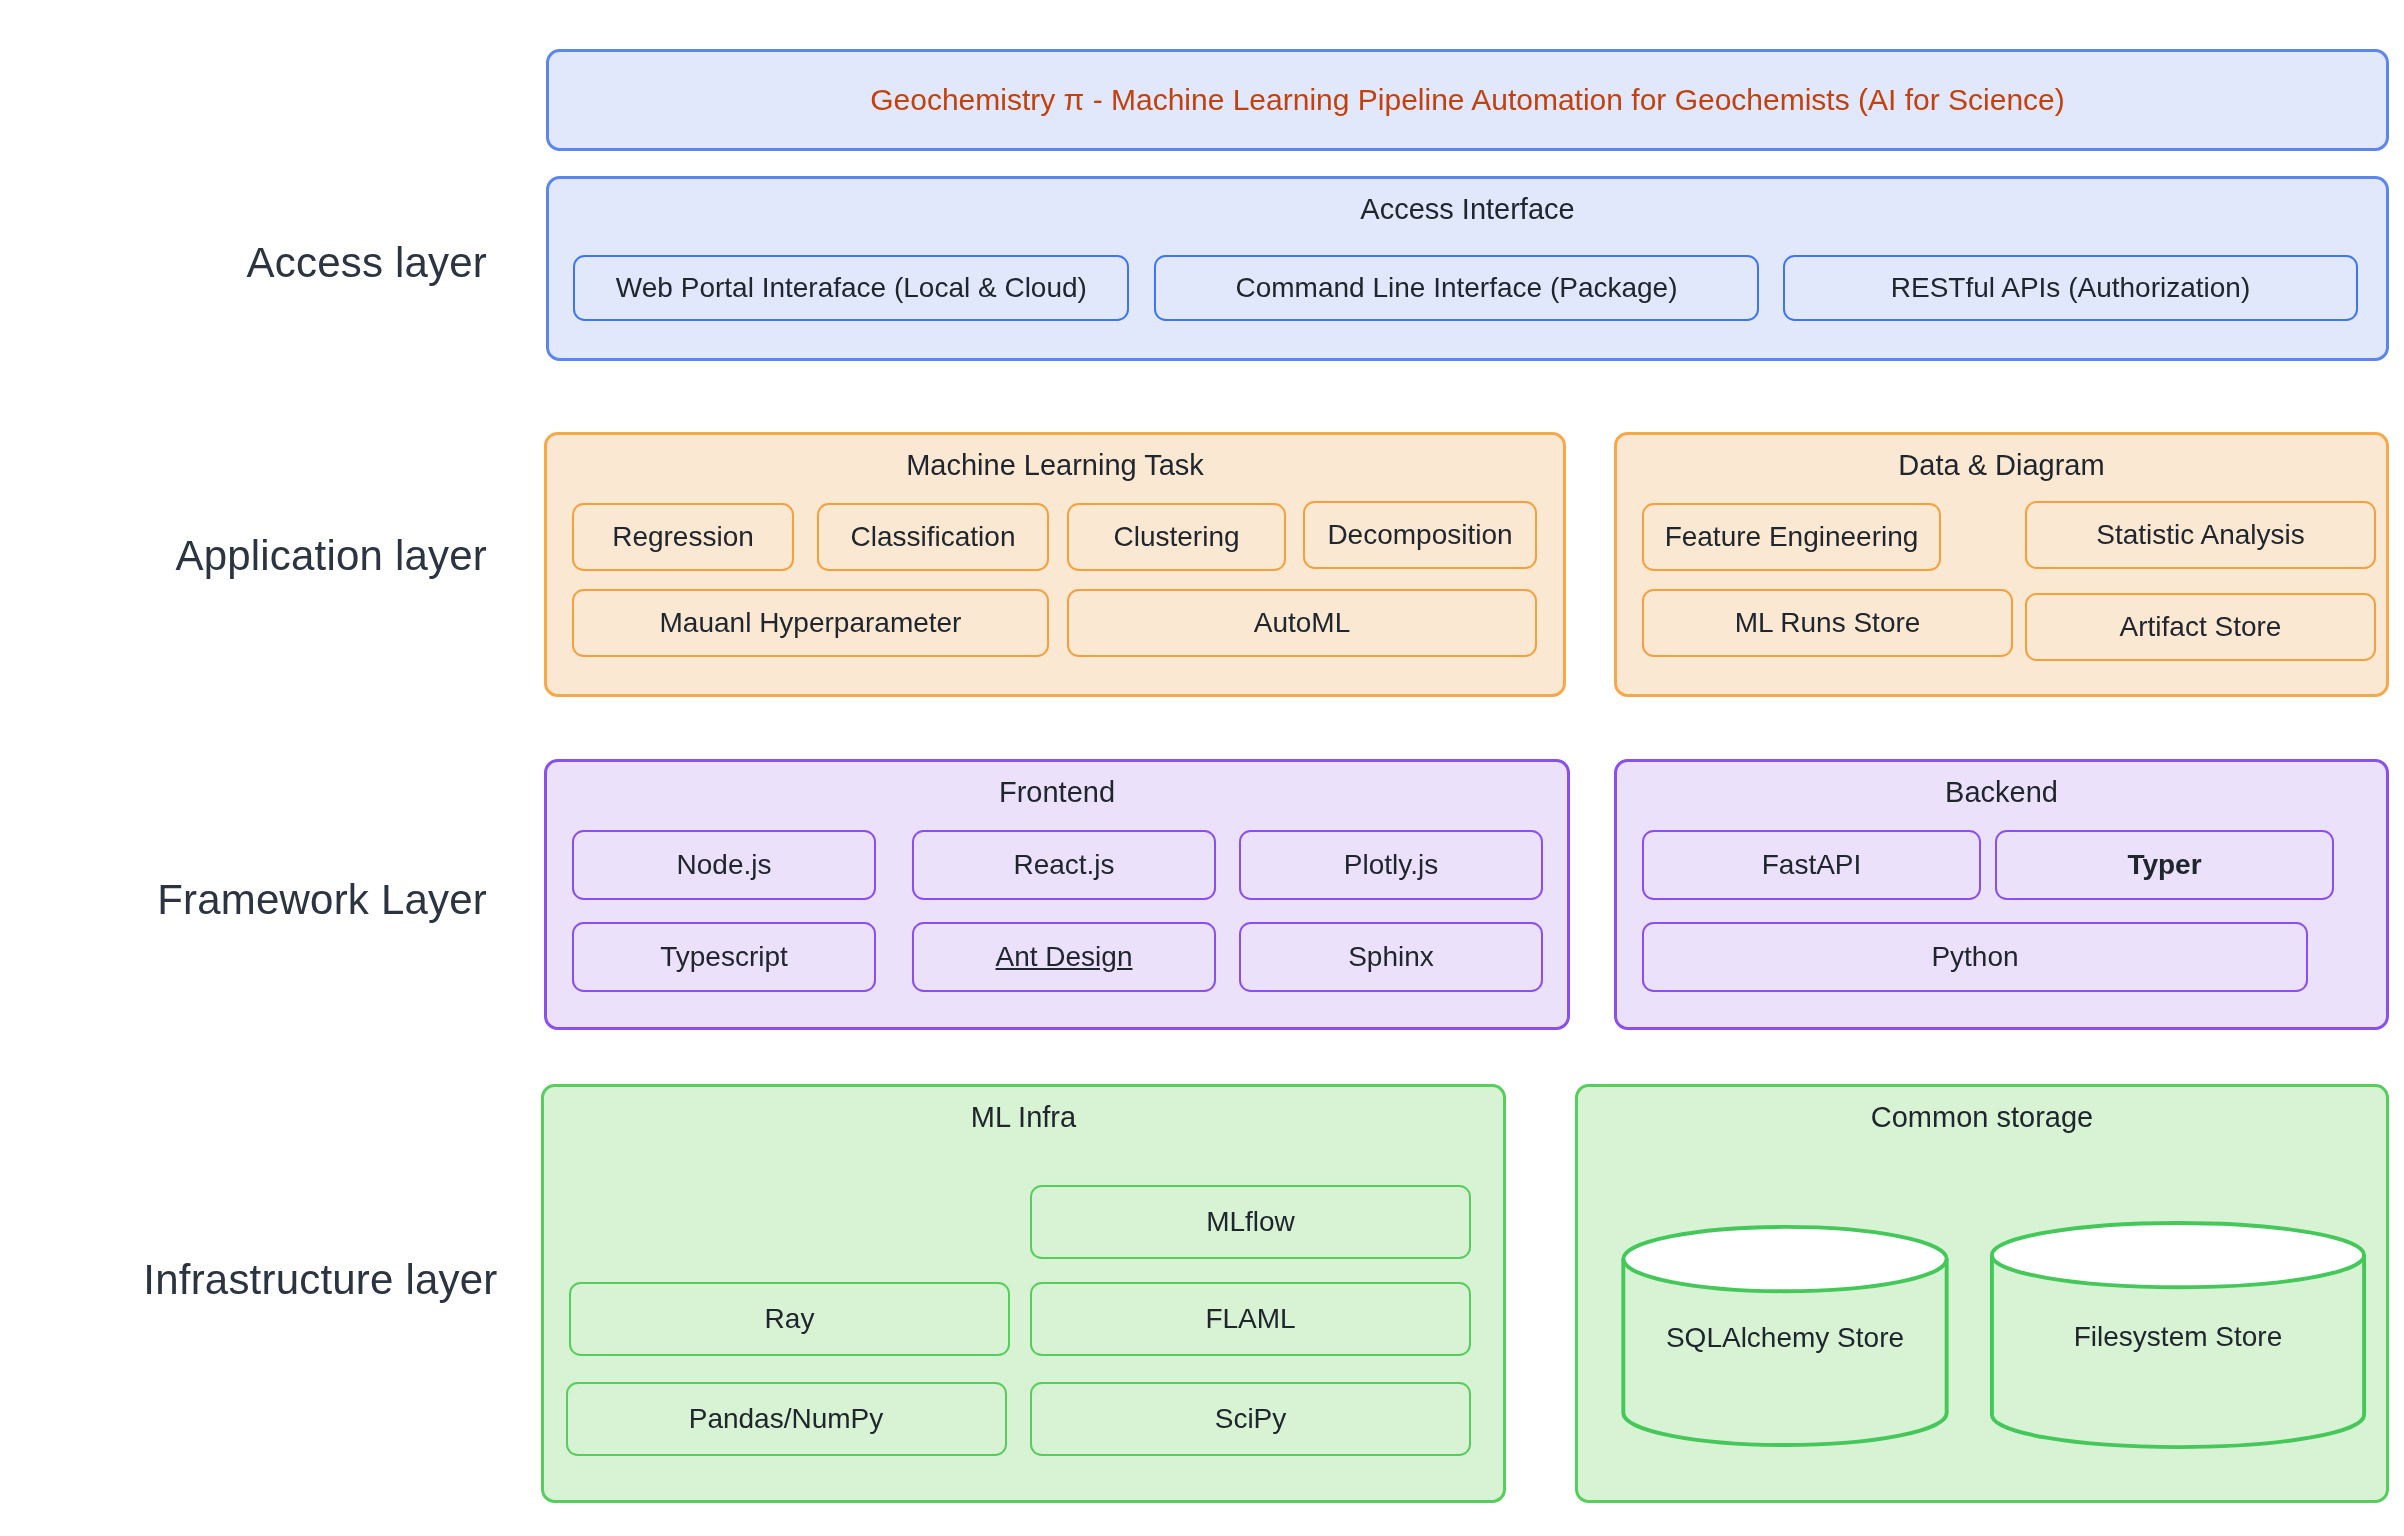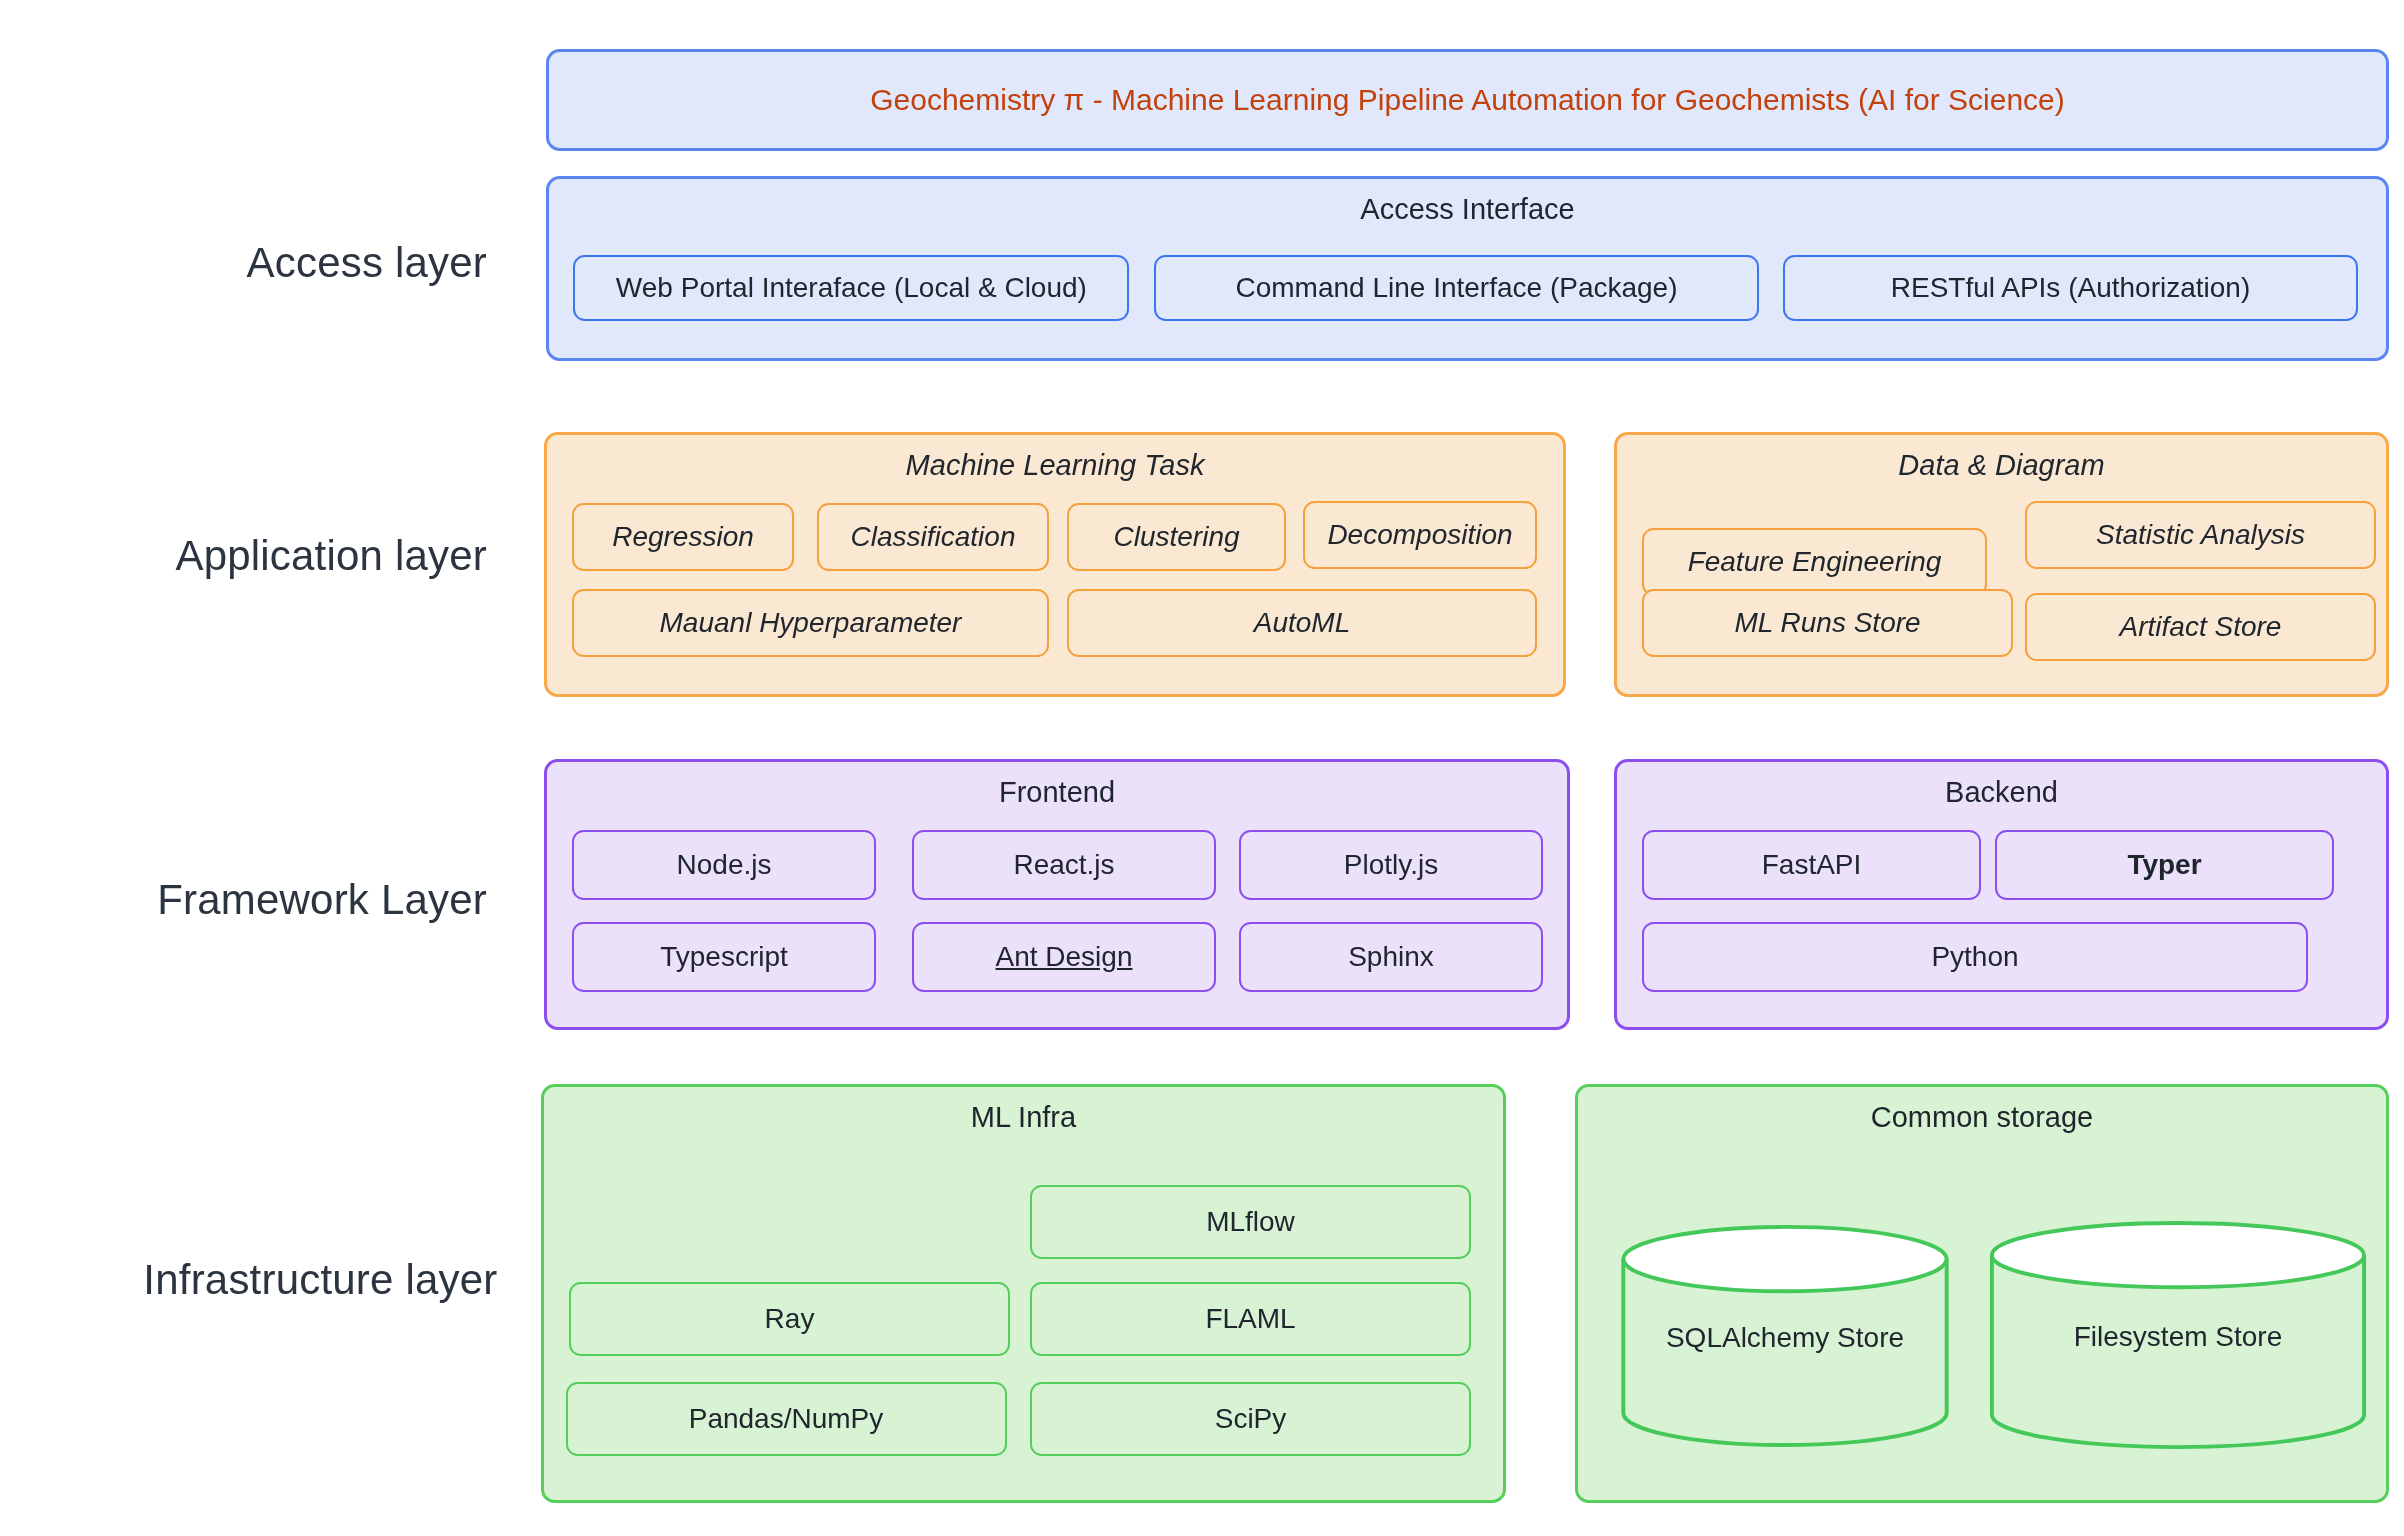--- a/index.html
+++ b/index.html
@@ -57,21 +57,21 @@
     justify-content: center;
     text-align: center;
     color: #20262e;
     font-size: 28px;
     line-height: 1.15;
     white-space: nowrap;
   }
 
   
   .blue   { border-color: #5B86F0; background: #E1E8FC; }
-  .orange { border-color: #F8A848; background: #FBE8D2; font-style: italic; }
+  .orange { border-color: #F8A848; background: #FBE8D2; }
   .purple { border-color: #8B4FEF; background: #EBE1FB; }
   .green  { border-color: #55CE5C; background: #D8F2D4; }
 
   .panel.blue   { border-width: 3.9px; }
   .panel.orange { border-width: 3.9px; }
   .panel.purple { border-width: 3.9px; }
   .panel.green  { border-width: 3.9px; }
 
   .node.blue   { border-color: #3E76F0; }
   .node.orange { border-color: #F5A03C; }
@@ -151,21 +151,21 @@
       <span>Mauanl Hyperparameter</span>
     </div>
     <div class="node orange" style="left:520px; top:154px; width:470px; height:68px;">
       <span>AutoML</span>
     </div>
   </div>
 
   <div class="panel orange" style="left:1614px; top:432px; width:775px; height:265px;">
     <div class="panel-title">Data &amp; Diagram</div>
 
-    <div class="node orange" style="left:25px; top:68px; width:345px; height:68px;margin-top:25px;">
+    <div class="node orange" style="left:25px; top:68px; width:299px; height:68px;">
       <span>Feature Engineering</span>
     </div>
     <div class="node orange" style="left:408px; top:66px; width:351px; height:68px;">
       <span>Statistic Analysis</span>
     </div>
     <div class="node orange" style="left:25px; top:154px; width:371px; height:68px;">
       <span>ML Runs Store</span>
     </div>
     <div class="node orange" style="left:408px; top:158px; width:351px; height:68px;">
       <span>Artifact Store</span>

